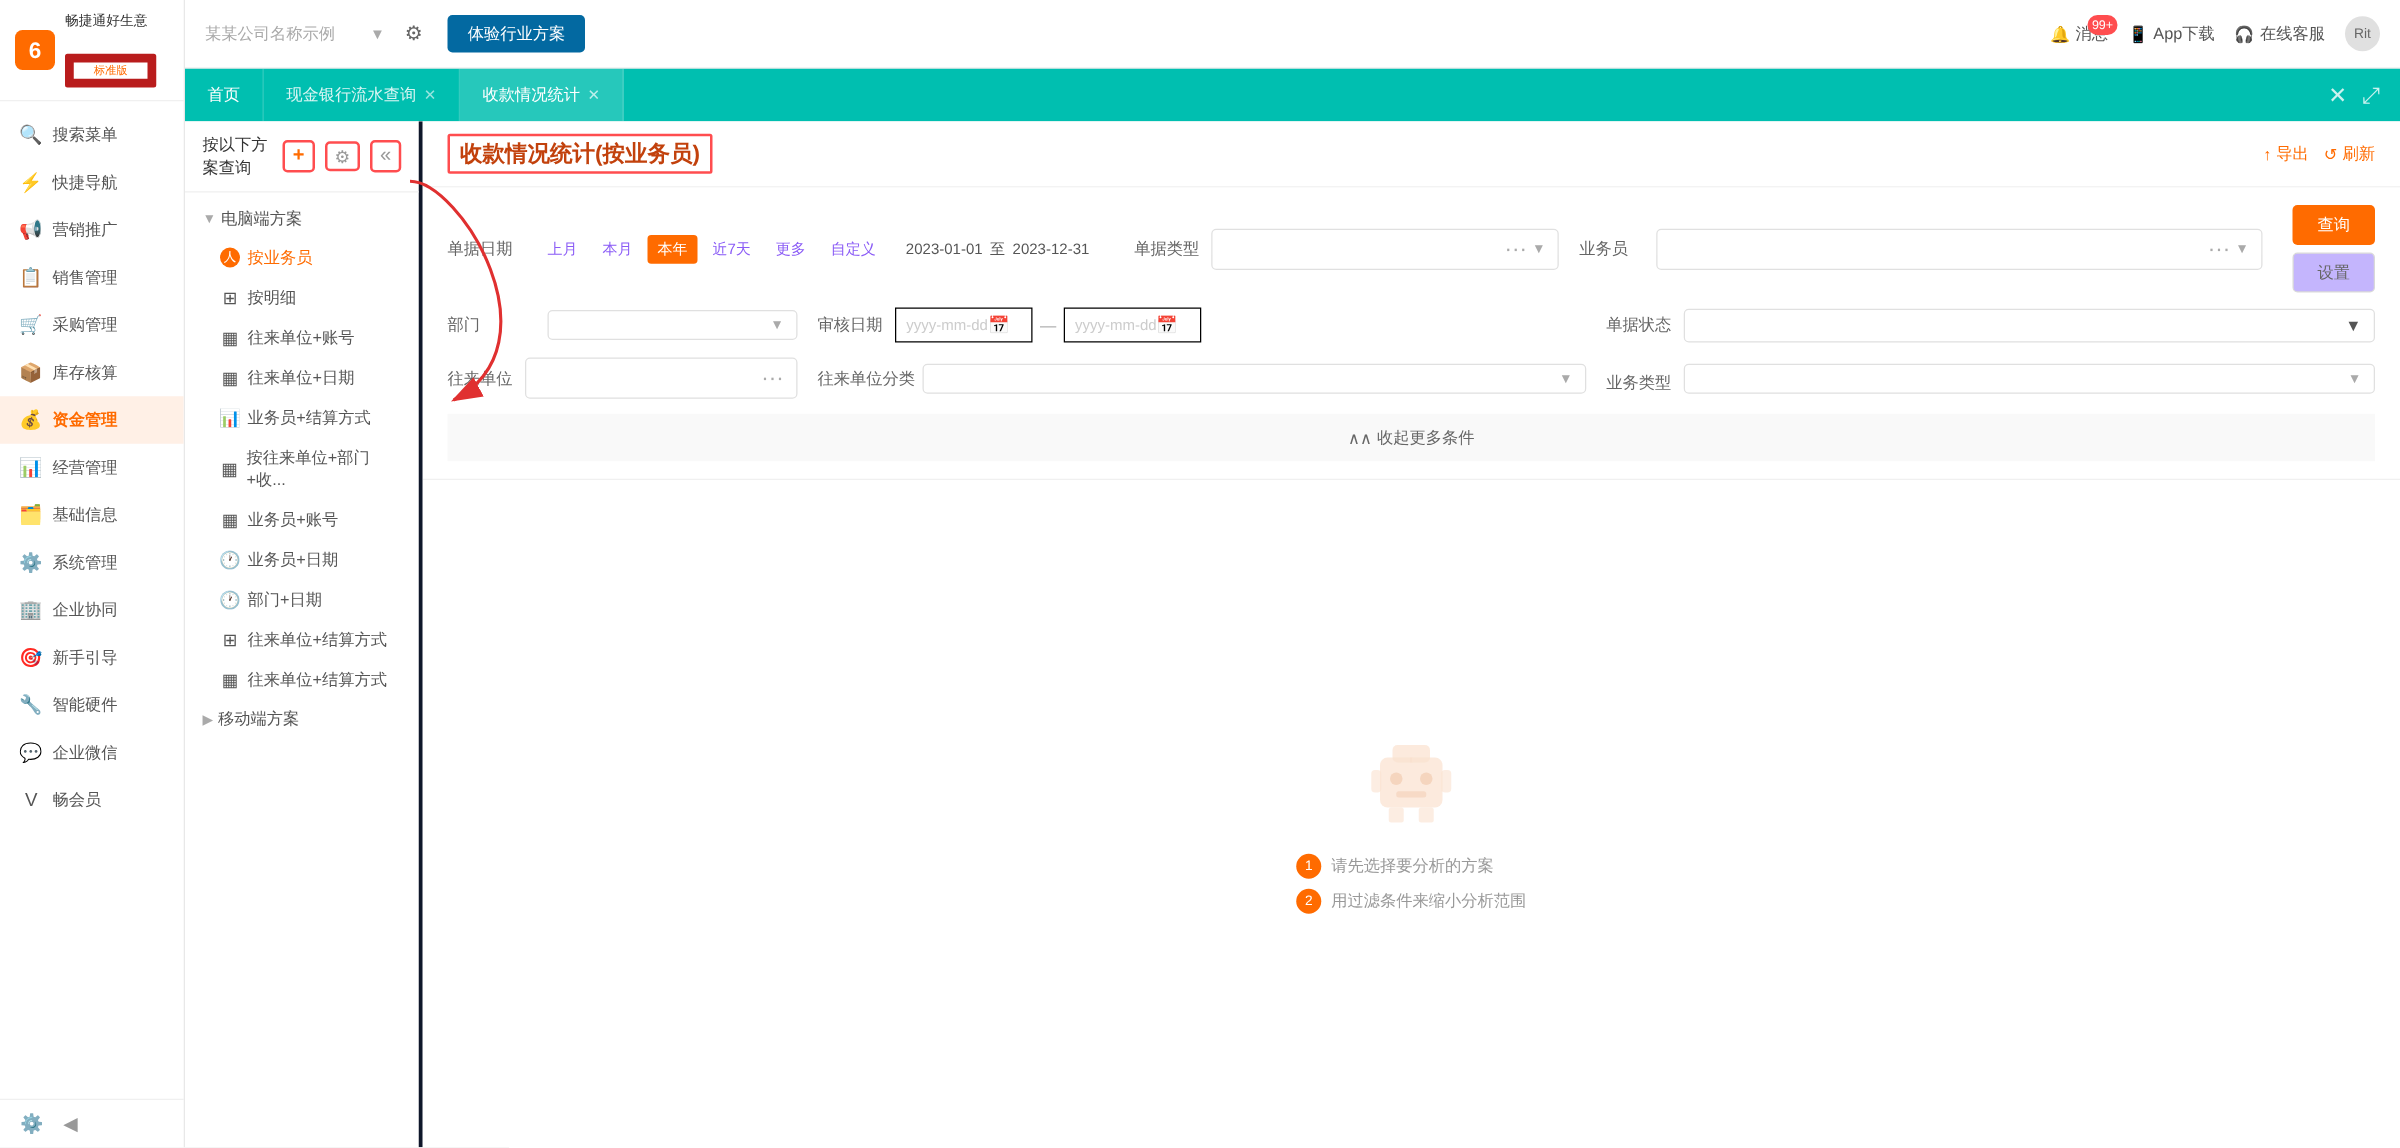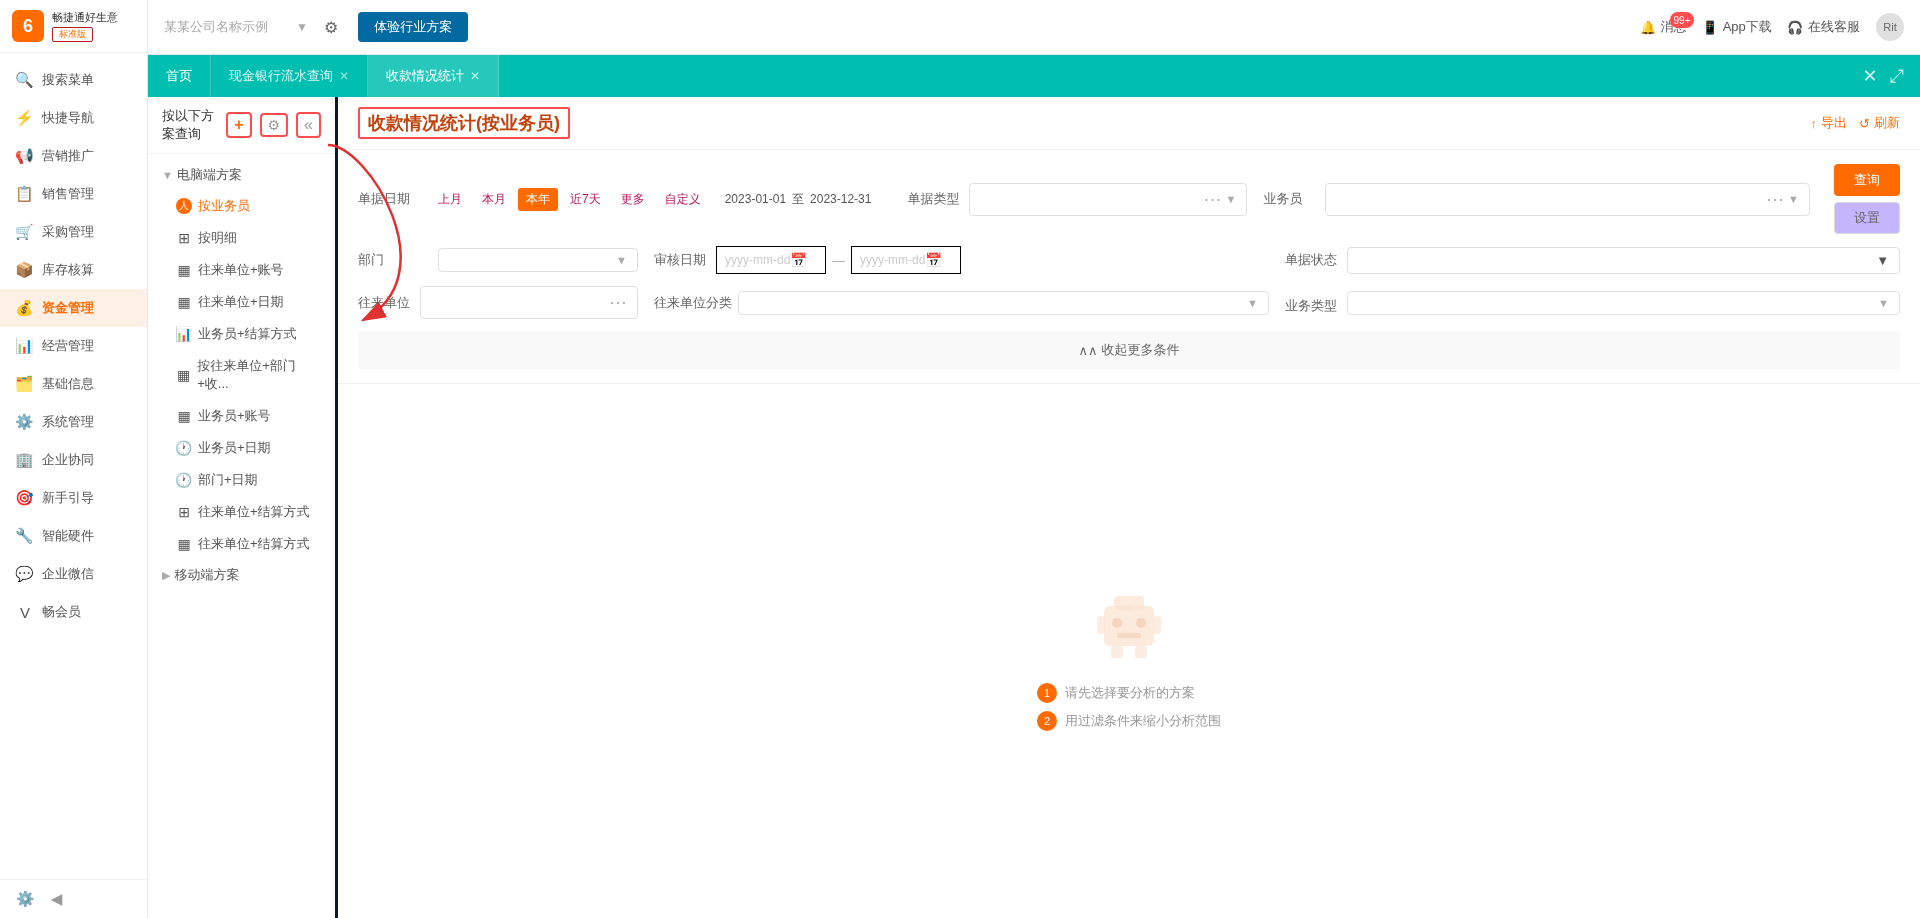--- a/index.html
+++ b/index.html
@@ -3,21 +3,21 @@
   <meta charset="utf-8">
   <style>
     * { box-sizing: border-box; margin: 0; padding: 0; }
     body { font-family: 'Microsoft YaHei', Arial, sans-serif; font-size: 13px; background: #f5f5f5; color: #333; display: flex; height: 918px; overflow: hidden; }
 
     
     .sidebar { width: 148px; background: #fff; border-right: 1px solid #e8e8e8; display: flex; flex-direction: column; height: 100%; flex-shrink: 0; }
     .sidebar-logo { padding: 10px 12px; border-bottom: 1px solid #f0f0f0; display: flex; align-items: center; gap: 8px; }
     .logo-icon { width: 32px; height: 32px; background: #ff6b00; border-radius: 6px; display: flex; align-items: center; justify-content: center; color: white; font-size: 18px; font-weight: bold; }
     .logo-text { font-size: 11px; color: #333; line-height: 1.3; }
-    .logo-badge { font-size: 9px; color: #ff6b00; border: 1px solid #b91c1c; border-radius: 2px; padding: 0 6px; margin-top: 2px; display: inline-block; }
+    .logo-badge { font-size: 9px; color: #ff6b00; border: 7px solid #b91c1c; border-radius: 2px; padding: 0 16px; margin-top: 19px; display: inline-block; }
     .sidebar-nav { flex: 1; overflow-y: auto; padding: 8px 0; }
     .sidebar-item { display: flex; align-items: center; gap: 8px; padding: 10px 16px; cursor: pointer; color: #555; font-size: 13px; }
     .sidebar-item.active { background: #fff0e6; color: #ff6b00; font-weight: bold; }
     .sidebar-item .s-icon { width: 18px; height: 18px; display: flex; align-items: center; justify-content: center; font-size: 15px; }
     .sidebar-bottom { padding: 10px 16px; border-top: 1px solid #f0f0f0; display: flex; gap: 16px; }
     .sidebar-bottom-btn { color: #999; cursor: pointer; font-size: 15px; }
 
     
     .main { flex: 1; display: flex; flex-direction: column; overflow: hidden; }
 
@@ -68,21 +68,21 @@
     .page-title { font-size: 18px; font-weight: bold; color: #c2410c; border: 2px solid #ff4d4f; padding: 2px 8px; border-radius: 2px; }
     .page-actions { display: flex; gap: 12px; align-items: center; }
     .action-btn { display: flex; align-items: center; gap: 4px; color: #ff6b00; font-size: 13px; cursor: pointer; }
 
     
     .filter-area { background: #fff; padding: 14px 20px; border-bottom: 1px solid #f0f0f0; }
     .filter-row { display: flex; align-items: center; gap: 16px; margin-bottom: 12px; flex-wrap: wrap; }
     .filter-row:last-child { margin-bottom: 0; }
     .filter-label { color: #666; font-size: 13px; min-width: 56px; flex-shrink: 0; }
     .date-shortcuts { display: flex; gap: 4px; align-items: center; }
-    .date-btn { padding: 3px 8px; font-size: 12px; color: #be185d; cursor: pointer; border-radius: 3px; }
+    .date-btn { padding: 3px 8px; font-size: 12px; color: #8b5cf6; cursor: pointer; border-radius: 3px; }
     .date-btn.active { background: #ff6b00; color: white; border-radius: 3px; }
     .date-range { display: flex; align-items: center; gap: 6px; font-size: 12px; color: #555; }
     .filter-dropdown { display: flex; align-items: center; gap: 4px; border: 1px solid #e0e0e0; border-radius: 4px; padding: 5px 10px; min-width: 160px; cursor: pointer; font-size: 13px; color: #555; background: #fff; }
     .filter-dropdown .dd-arrow { color: #aaa; font-size: 11px; margin-left: auto; }
     .filter-more-btn { color: #aaa; font-size: 18px; cursor: pointer; margin-left: 4px; }
     .date-input { border: 1px solid #000000; border-radius: 0; padding: 5px 8px; font-size: 12px; color: #bbb; min-width: 110px; display: flex; align-items: center; gap: 0; cursor: pointer; }
     .date-input .cal-icon { color: #aaa; font-size: 14px; }
     .date-dash { color: #aaa; font-size: 13px; }
     .filter-status-dropdown { display: flex; align-items: center; gap: 4px; border: 1px solid #e0e0e0; border-radius: 4px; padding: 5px 10px; min-width: 160px; cursor: pointer; font-size: 13px; color: #555; background: #fff; flex: 1; }
 

